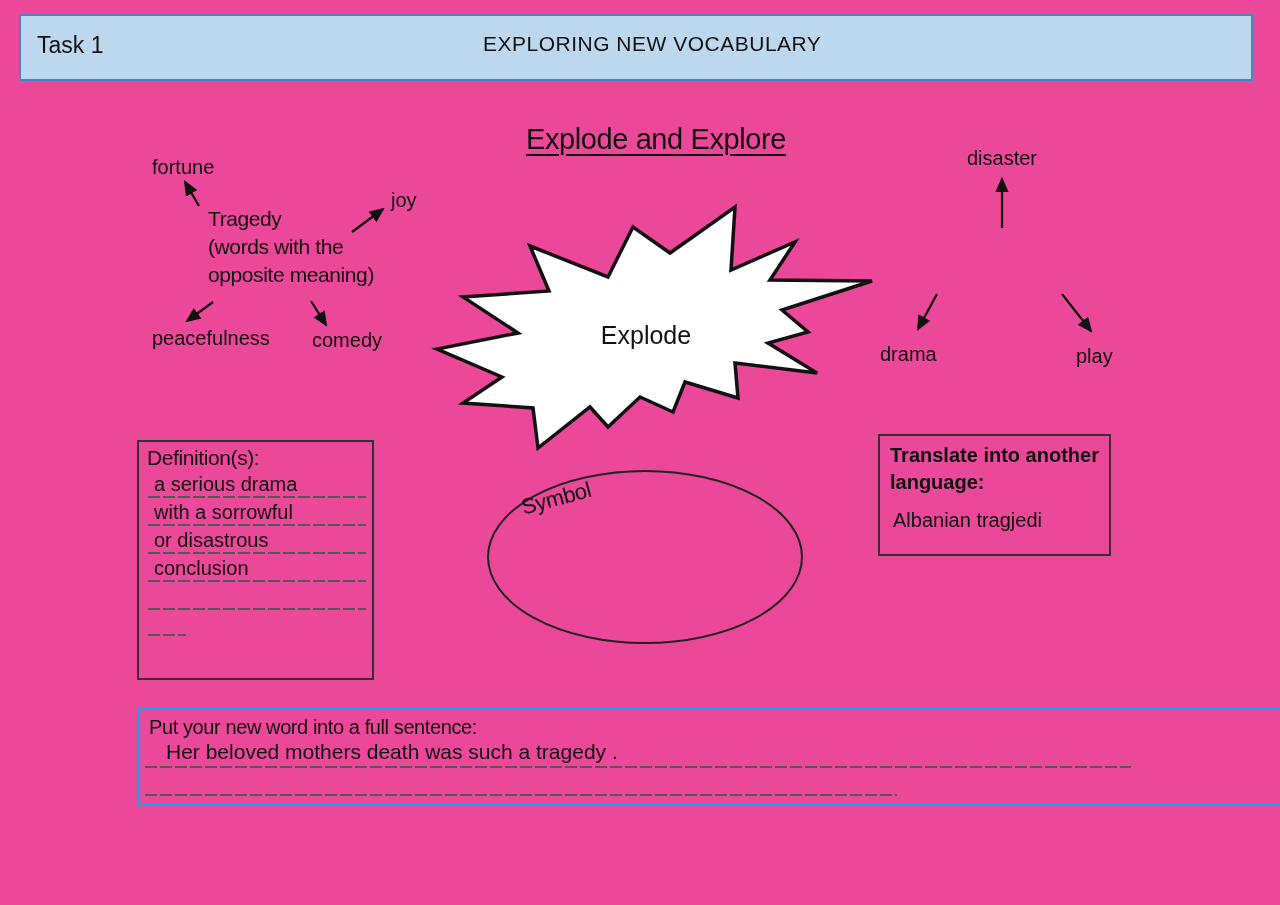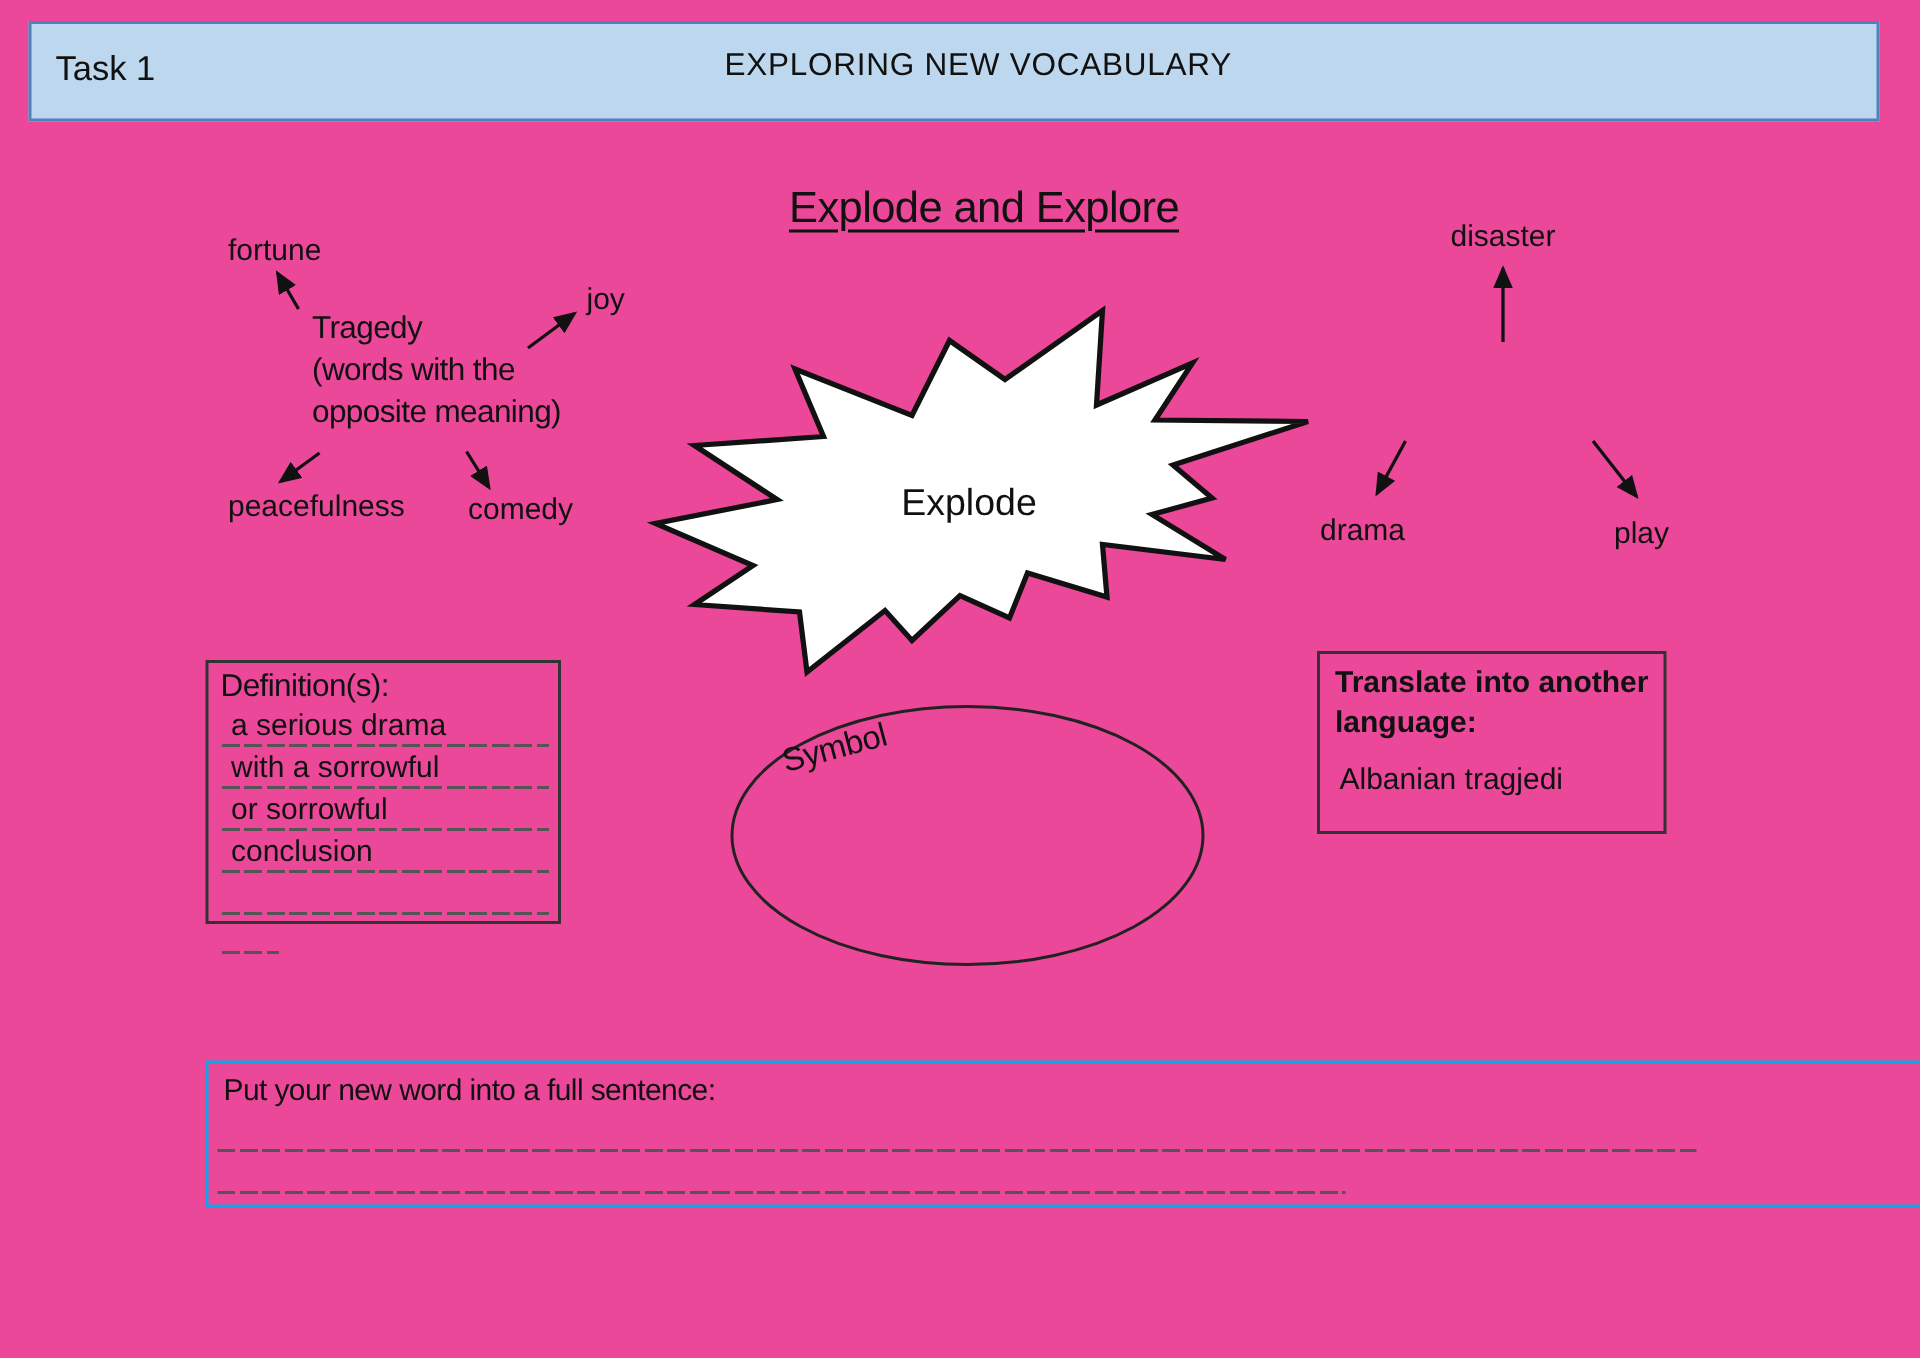--- a/index.html
+++ b/index.html
@@ -57,21 +57,21 @@
   
   .overlay {
     position: absolute; left: 0; top: 0;
     width: 1280px; height: 905px;
     pointer-events: none;
   }
 
   
   .def-box {
     left: 137px; top: 440px;
-    width: 237px; height: 176px;
+    width: 237px; height: 240px;
     border: 2px solid #333;
     box-sizing: border-box;
   }
   .def-label { margin: 4px 0 2px 8px; font-size: 21px; }
   .def-row {
     position: relative;
     height: 28px;
     margin: 0 6px 0 9px;
     font-size: 20px;
     line-height: 25px;
@@ -164,33 +164,34 @@
   <div class="abs word" style="left:967px; top:147px;">disaster</div>
   <div class="abs word" style="left:880px; top:343px;">drama</div>
   <div class="abs word" style="left:1076px; top:345px;text-align:center;">play</div>
 
   <div class="abs symbol-label cond">Symbol</div>
 
   <div class="abs def-box">
     <div class="def-label cond">Definition(s):</div>
     <div class="def-row"><span>a serious drama</span></div>
     <div class="def-row"><span>with a sorrowful</span></div>
-    <div class="def-row"><span>or sorrowful</span></div>
+    <div class="def-row"><span>or disastrous</span></div>
     <div class="def-row"><span>conclusion</span></div>
     <div class="def-row"></div>
     <div class="def-row short"></div>
   </div>
 
   <div class="abs trans-box">
     <div class="trans-label">
       <div>Translate into another</div>
       <div>language:</div>
     </div>
     <div class="trans-value">Albanian tragjedi</div>
   </div>
 
   <div class="abs sent-box">
     <div class="sent-label cond">Put your new word into a full sentence:</div>
+    <div class="sent-value">Her beloved mothers death was such a tragedy .</div>
     <div class="rule rule-1"></div>
     <div class="rule rule-2"></div>
   </div>
 
 </div>
 
 </body></html>

